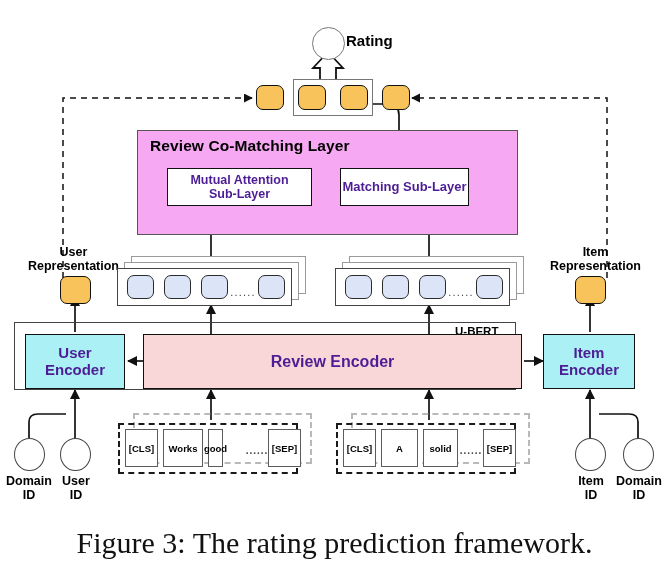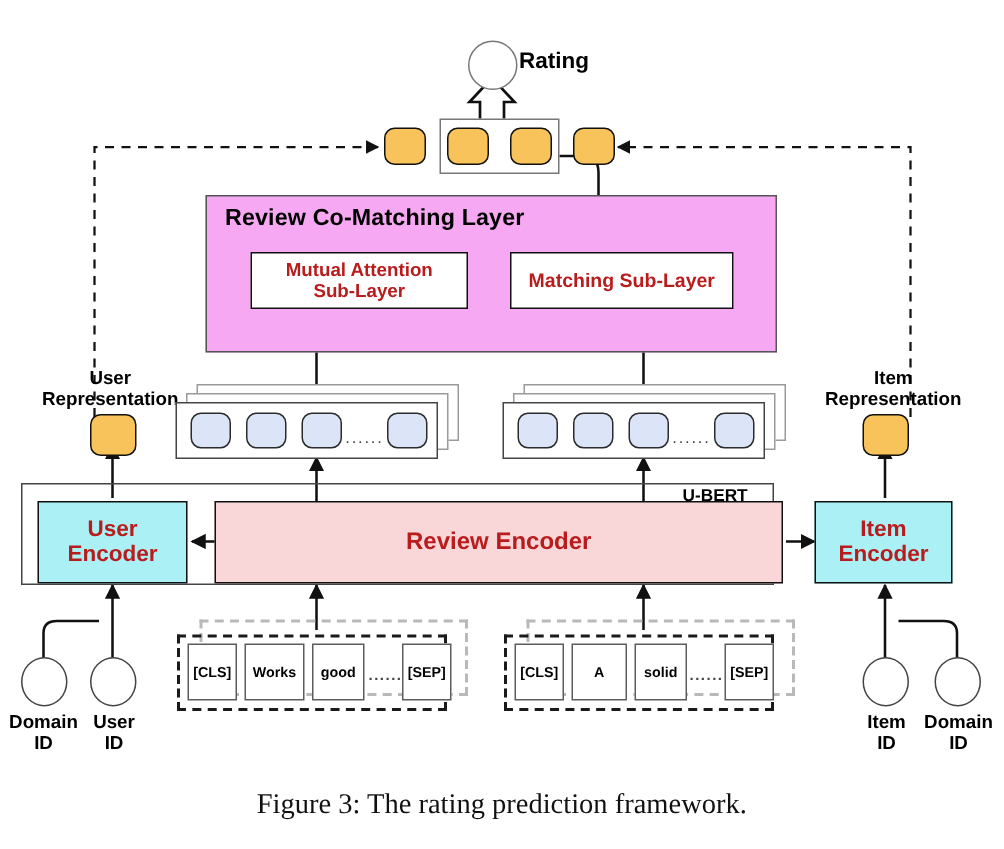--- a/index.html
+++ b/index.html
@@ -8,21 +8,21 @@
     width:669px;height:566px;overflow:hidden;position:relative;
   }
   #figure{
     position:relative;width:669px;height:566px;background:#fff;
   }
   .abs{position:absolute;box-sizing:border-box;}
 
   
   .node{
     display:flex;align-items:center;justify-content:center;text-align:center;
-    font-weight:bold;color:#b91c1c;line-height:1.12;
+    font-weight:bold;color:#4c1d95;line-height:1.12;
   }
   .box-orange{
     background:#f9c35b;border:1.6px solid #111;border-radius:7px;
   }
   .box-blue{
     background:#dbe5f7;border:1.4px solid #2b2b2b;border-radius:7px;
   }
   .box-cyan{
     background:#aaf0f4;border:1.6px solid #111;
     font-size:15px;
@@ -94,21 +94,21 @@
   .ubert-tag{
     position:absolute;font-size:11.5px;font-weight:bold;color:#000;
   }
 
   
   #wires{position:absolute;left:0;top:0;width:669px;height:566px;pointer-events:none;}
 
   
   .caption{
     position:absolute;left:0;right:0;top:526px;text-align:center;
-    font-family:"Liberation Serif", serif;font-size:19px;color:#111;
+    font-family:"Liberation Serif", serif;font-size:30px;color:#111;
   }
   .watermark{
     position:absolute;left:540px;top:530px;font-size:13px;color:#a16207;
     font-family:"DejaVu Sans", sans-serif;letter-spacing:.5px;margin-top:41px;
   }
 </style>
 </head>
 <body>
 
 <div id="figure">
@@ -176,21 +176,21 @@
 
   <div class="abs magenta-layer" style="left:137px;top:130px;width:381px;height:105px;">
     <div class="magenta-title">Review Co-Matching Layer</div>
   </div>
 
   <div class="abs node box-white" style="left:167px;top:168px;width:145px;height:38px;flex-direction:column;">
     <span>Mutual Attention</span>
     <span>Sub-Layer</span>
   </div>
 
-  <div class="abs node box-white" style="left:340px;top:168px;width:149px;height:38px;font-size:13px;">
+  <div class="abs node box-white" style="left:340px;top:168px;width:129px;height:38px;font-size:13px;">
     <span>Matching Sub-Layer</span>
   </div>
 
   <div class="lbl lbl-13" style="left:6px;top:245px;width:135px;">
     <div>User</div>
     <div>Representation</div>
   </div>
   <div class="abs box-orange" style="left:60px;top:276px;width:31px;height:28px;"></div>
 
   <div class="lbl lbl-13" style="left:527px;top:245px;width:137px;">
@@ -258,21 +258,21 @@
   <div class="lbl lbl-13" style="left:610px;top:474px;width:58px;">
     <div>Domain</div>
     <div>ID</div>
   </div>
 
   <div class="abs dash-back" style="left:133px;top:413px;width:179px;height:51px;"></div>
   <div class="abs dash-front" style="left:118px;top:423px;width:180px;height:51px;"></div>
 
   <div class="abs tok" style="left:125px;top:429px;width:33px;height:38px;">[CLS]</div>
   <div class="abs tok" style="left:163px;top:429px;width:40px;height:38px;">Works</div>
-  <div class="abs tok" style="left:208px;top:429px;width:35px;height:38px;">good</div>
+  <div class="abs tok" style="left:208px;top:429px;width:15px;height:38px;">good</div>
   <div class="abs dots" style="left:245px;top:429px;width:24px;height:38px;align-items:flex-end;padding-bottom:11px;">......</div>
   <div class="abs tok" style="left:268px;top:429px;width:33px;height:38px;">[SEP]</div>
 
 
   <div class="abs dash-back" style="left:351px;top:413px;width:179px;height:51px;"></div>
   <div class="abs dash-front" style="left:336px;top:423px;width:180px;height:51px;"></div>
 
   <div class="abs tok" style="left:343px;top:429px;width:33px;height:38px;">[CLS]</div>
   <div class="abs tok" style="left:381px;top:429px;width:37px;height:38px;">A</div>
   <div class="abs tok" style="left:423px;top:429px;width:35px;height:38px;">solid</div>

